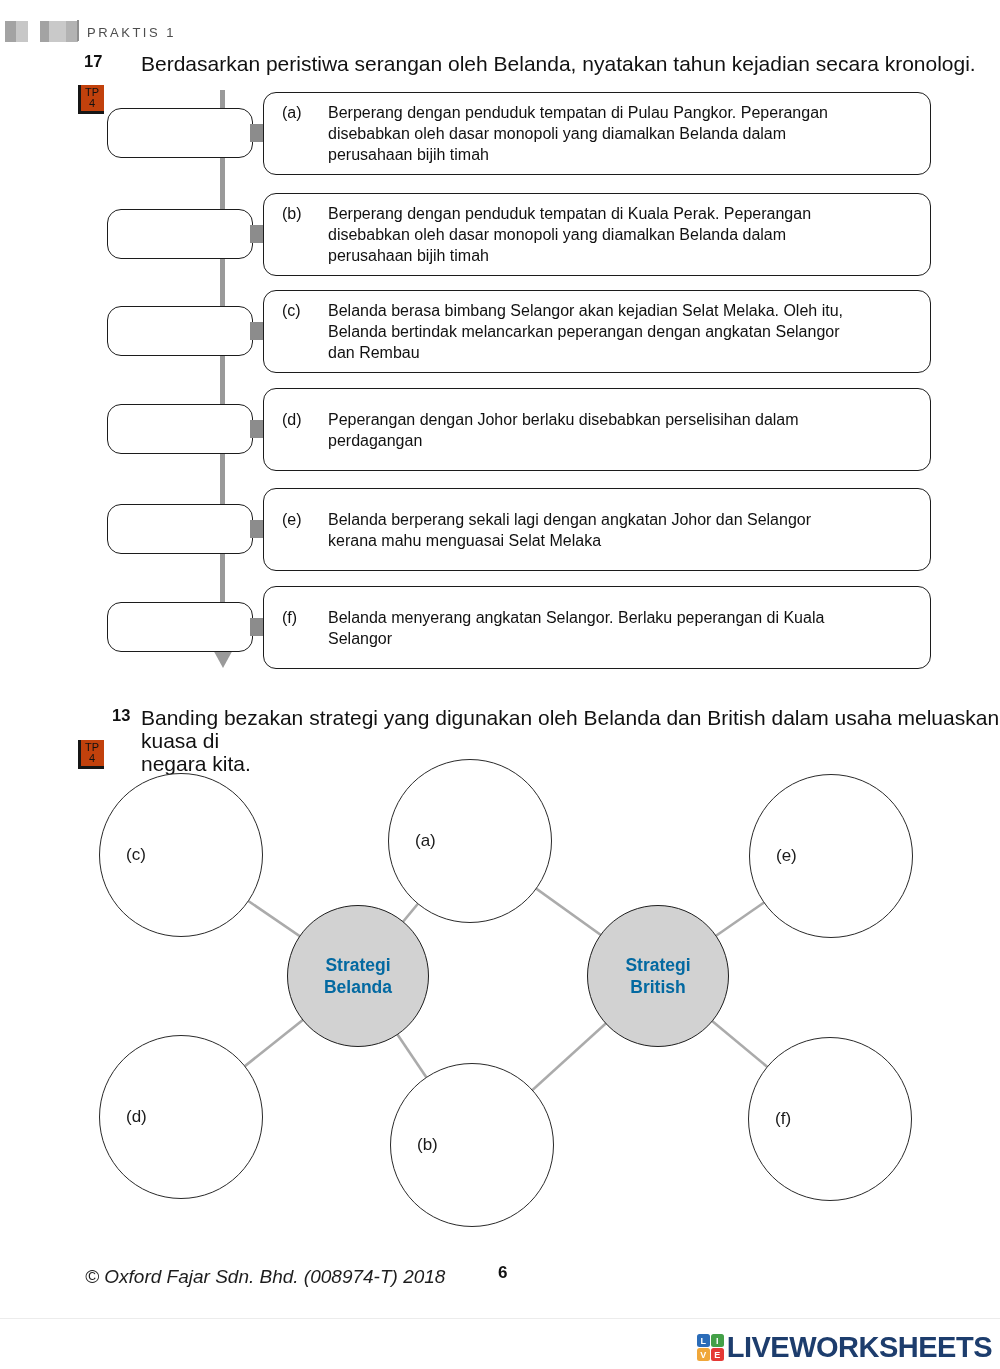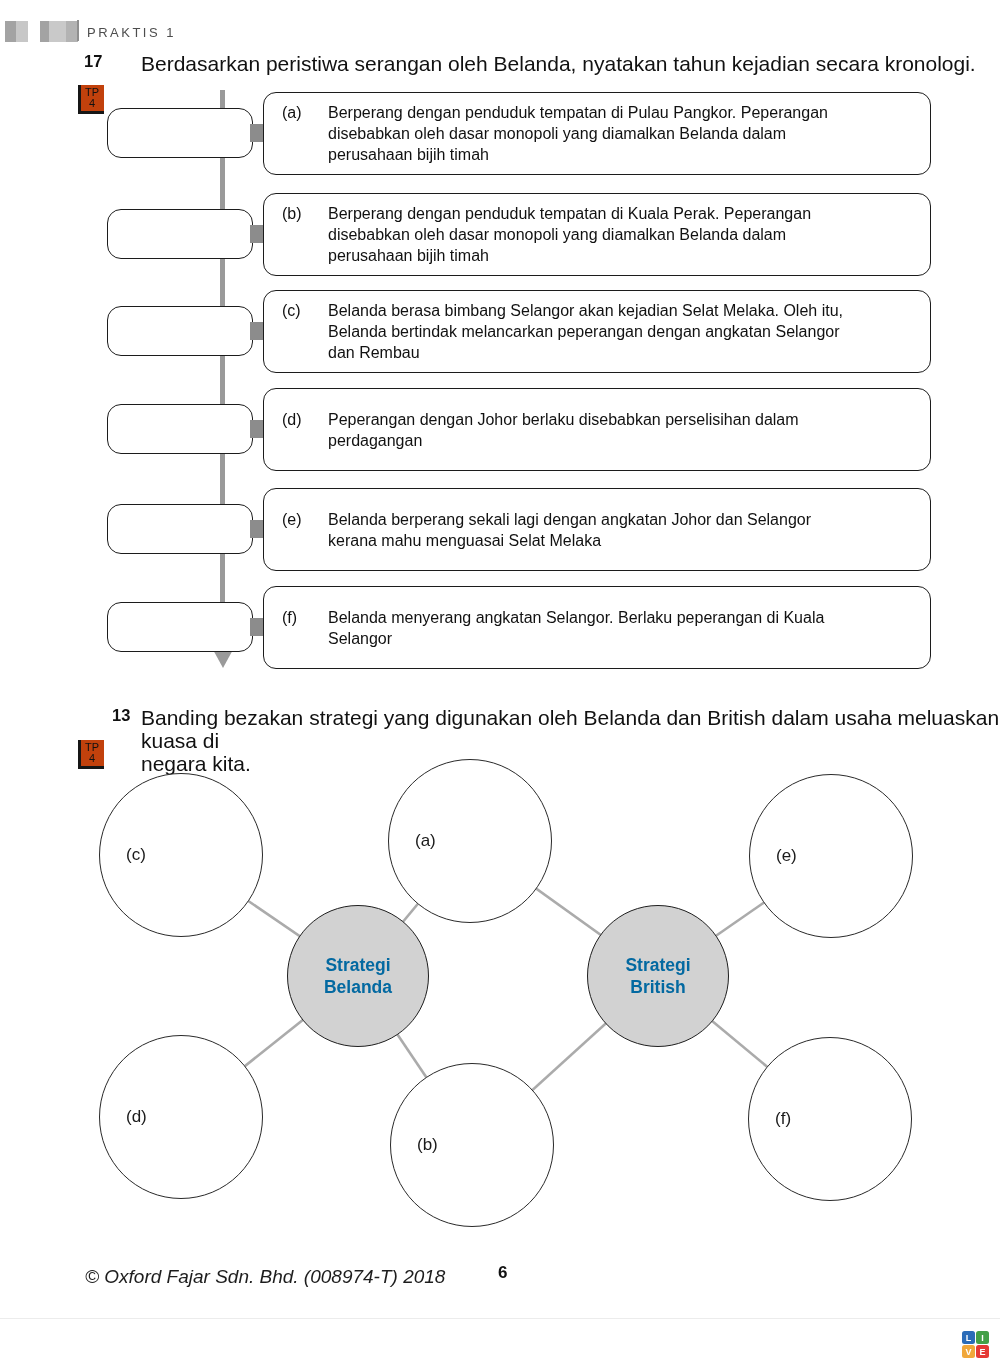--- a/index.html
+++ b/index.html
@@ -229,15 +229,16 @@
   <div class="page-number">6</div>
   <div class="footer-rule"></div>
 
   <div class="lw-logo">
     <div class="lw-tiles">
       <div class="lw-tile" style="background: rgb(43, 108, 184);">L</div>
       <div class="lw-tile" style="background: rgb(67, 160, 71);">I</div>
       <div class="lw-tile" style="background: rgb(240, 167, 58);">V</div>
       <div class="lw-tile" style="background: rgb(229, 57, 53);">E</div>
     </div>
+    <div class="lw-wordmark" style="color: rgb(29, 61, 109);">LIVEWORKSHEETS</div>
   </div>
 
 </div>
 
 </body></html>

